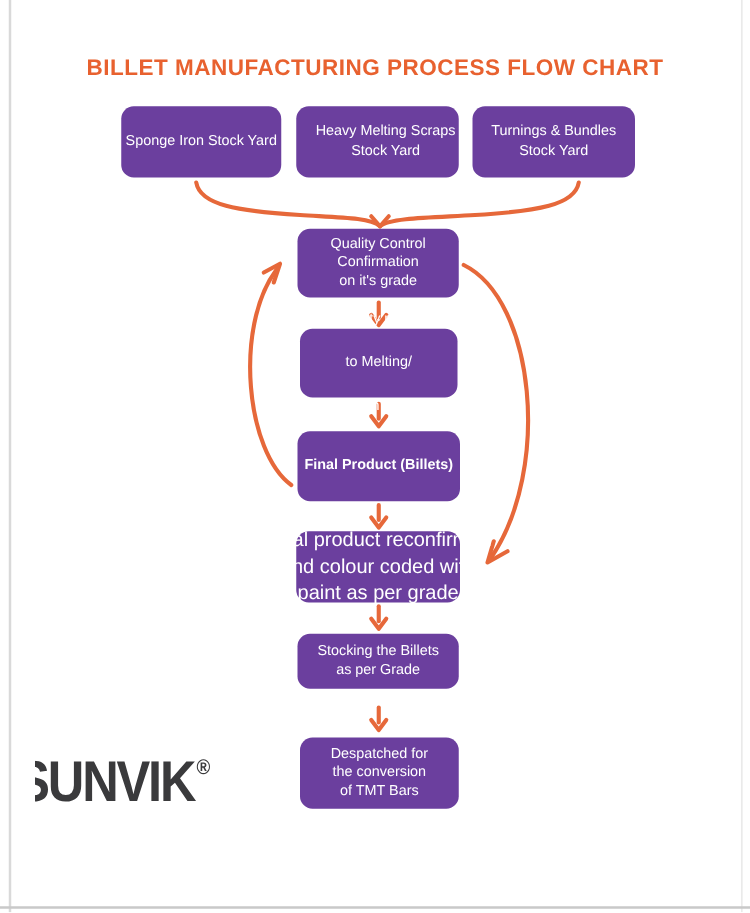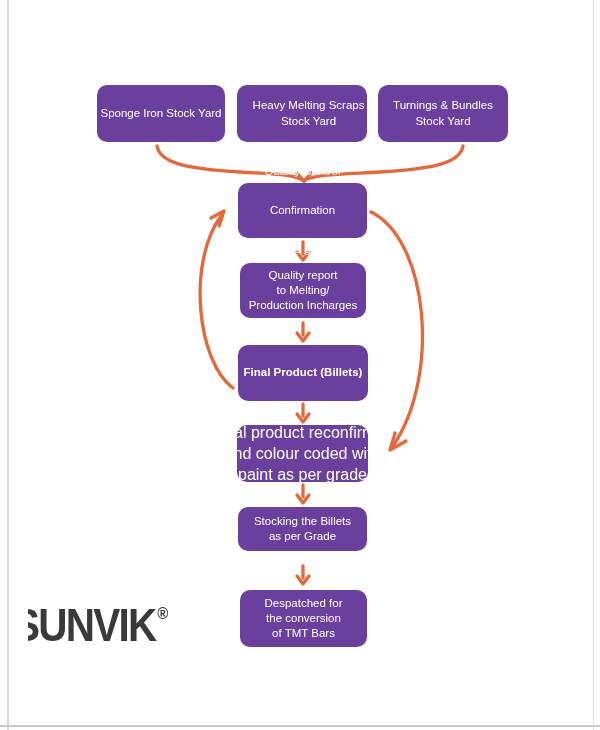--- a/index.html
+++ b/index.html
@@ -43,20 +43,21 @@
 </style>
 </head>
 <body>
 
 <div class="page">
 
   <div class="edge-left"></div>
   <div class="edge-right"></div>
   <div class="edge-bottom"></div>
 
+  <div class="title">BILLET MANUFACTURING PROCESS FLOW CHART</div>
 
   <svg class="arrows" width="600" height="730" viewBox="0 0 600 730">
 
     <g>
       <path d="M157,146 C160,164 190,169 240,172 C272,174 296,174 304,181"></path>
       <path d="M463,146 C460,164 430,169 380,172 C348,174 312,174 304,181"></path>
       <path d="M297,173 L304,181 L311,173"></path>
     </g>
 
     <g>
@@ -96,26 +97,26 @@
   </div>
   <div class="node" style="left:237px; top:85px; width:130px; height:57px;padding-left:16px;">
     <div class="nline">Heavy Melting Scraps</div>
     <div class="nline">Stock Yard</div>
   </div>
   <div class="node" style="left:378px; top:85px; width:130px; height:57px;text-align:center;">
     <div class="nline">Turnings &amp; Bundles</div>
     <div class="nline">Stock Yard</div>
   </div>
 
-  <div class="node" style="left:238px; top:183px; width:129px; height:55px;gap:24px;">
+  <div class="node" style="left:238px; top:183px; width:129px; height:55px;">
     <div class="nline">Quality Control</div>
     <div class="nline">Confirmation</div>
     <div class="nline">on it's grade</div>
   </div>
-  <div class="node" style="left:240px; top:263px; width:126px; height:55px;">
+  <div class="node" style="left:240px; top:263px; width:126px; height:55px;gap:20px;">
     <div class="nline">Quality report</div>
     <div class="nline">to Melting/</div>
     <div class="nline">Production Incharges</div>
   </div>
   <div class="node" style="left:238px; top:345px; width:130px; height:56px;font-weight:bold;">
     <div class="nline">Final Product (Billets)</div>
   </div>
   <div class="node tiny" style="left:237px; top:425px; width:131px; height:57px;">
     <div class="nline">Final product reconfirmed</div>
     <div class="nline">and colour coded with</div>

